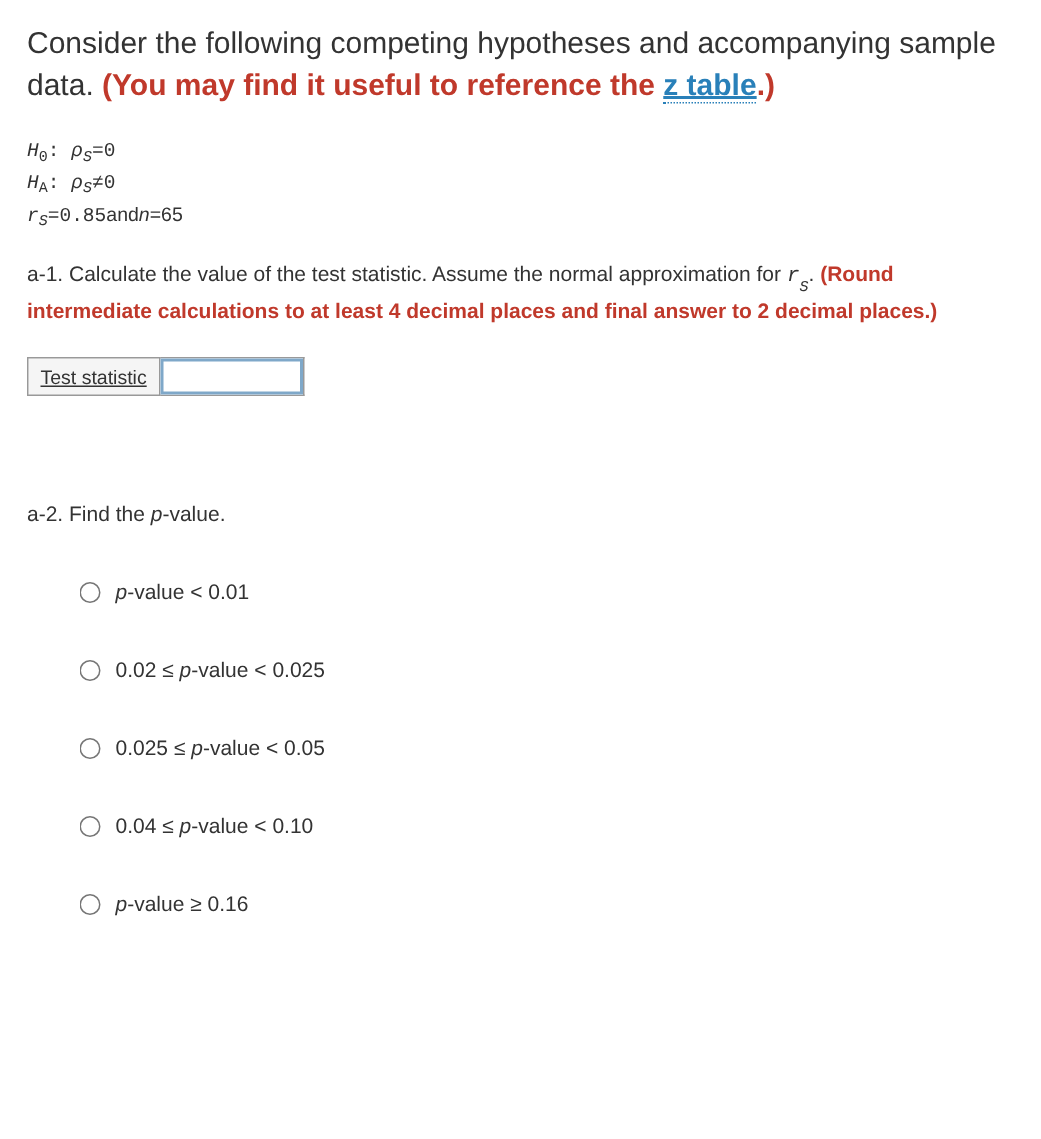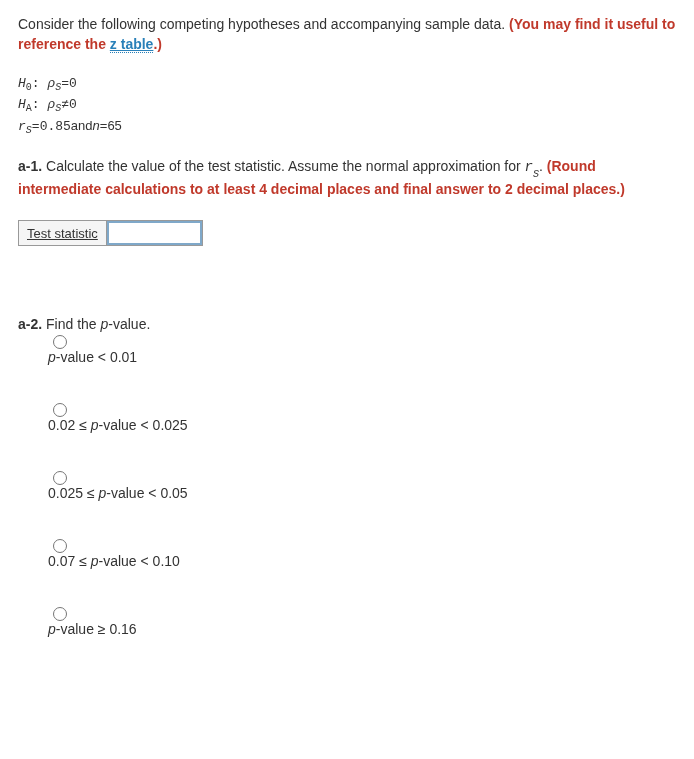--- a/index.html
+++ b/index.html
@@ -8,21 +8,21 @@
     body {
       font-family: Arial, Helvetica, sans-serif;
       font-size: 14px;
       color: #333;
       margin: 0;
       padding: 15px 18px;
       width: 694px;
       background: #fff;
     }
     .intro {
-      font-size: 14px;
+      font-size: 20px;
       line-height: 1.4;
       margin-bottom: 20px;
     }
     .bold-red {
       color: #c0392b;
       font-weight: bold;
     }
     .link {
       color: #2980b9;
       text-decoration: underline;
@@ -49,21 +49,21 @@
     }
     .mono {
       font-family: 'Courier New', Courier, monospace;
     }
     .question {
       font-size: 14px;
       line-height: 1.5;
       margin-bottom: 20px;
     }
     .q-label {
-      font-weight: bold;
+      font-weight: normal;
     }
     .answer-table {
       border-collapse: collapse;
       margin-bottom: 70px;
       text-decoration: underline;
     }
     .answer-table td {
       border: 1px solid #999;
       padding: 4px 8px;
       font-size: 13px;
@@ -79,30 +79,30 @@
       height: 24px;
       background: #fff;
       padding: 2px 4px;
       font-size: 13px;
     }
     .a2-section {
       margin-top: 60px;
     }
     .a2-title {
       font-size: 14px;
+      margin-bottom: 35px;
     }
     .options {
       padding-left: 30px;
     }
     .option-row {
       display: flex;
-      align-items: flex-start;
+      align-items: center;
       margin-bottom: 35px;
       font-size: 14px;
-      flex-direction: column;
     }
     .option-row input[type="radio"] {
       margin-right: 10px;
       width: 14px;
       height: 14px;
     }
     .p-italic {
       font-style: italic;
     }
   </style>
@@ -160,20 +160,20 @@
     <label class="option-row">
       <input type="radio" name="pval" style="">
       <span><span>0.02 ≤ </span><span class="p-italic">p</span><span>-value &lt; 0.025</span></span>
     </label>
     <label class="option-row">
       <input type="radio" name="pval" style="">
       <span><span>0.025 ≤ </span><span class="p-italic">p</span><span>-value &lt; 0.05</span></span>
     </label>
     <label class="option-row">
       <input type="radio" name="pval" style="">
-      <span><span>0.07 ≤ </span><span class="p-italic">p</span><span>-value &lt; 0.10</span></span>
+      <span><span>0.04 ≤ </span><span class="p-italic">p</span><span>-value &lt; 0.10</span></span>
     </label>
     <label class="option-row">
       <input type="radio" name="pval" style="">
       <span><span class="p-italic">p</span><span>-value ≥ 0.16</span></span>
     </label>
   </div>
 </div>
 
 </body></html>

